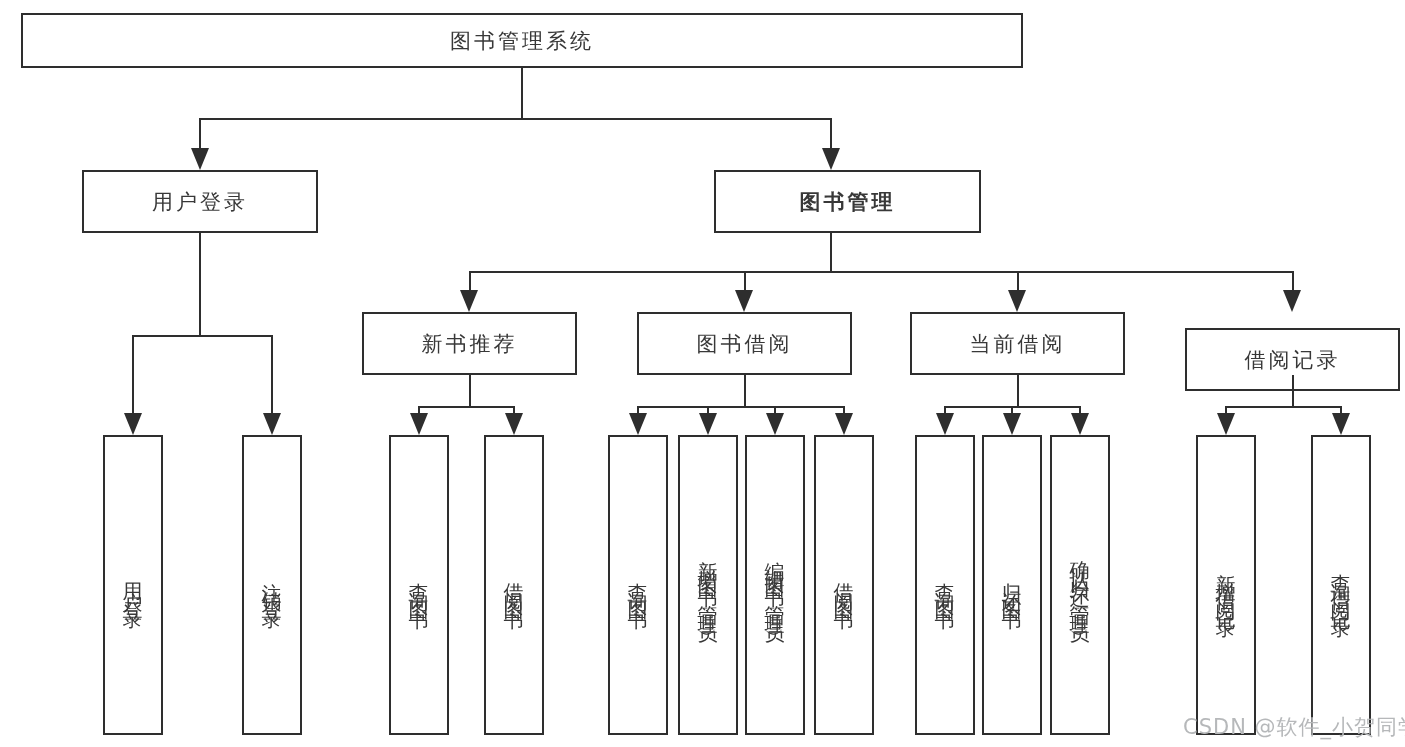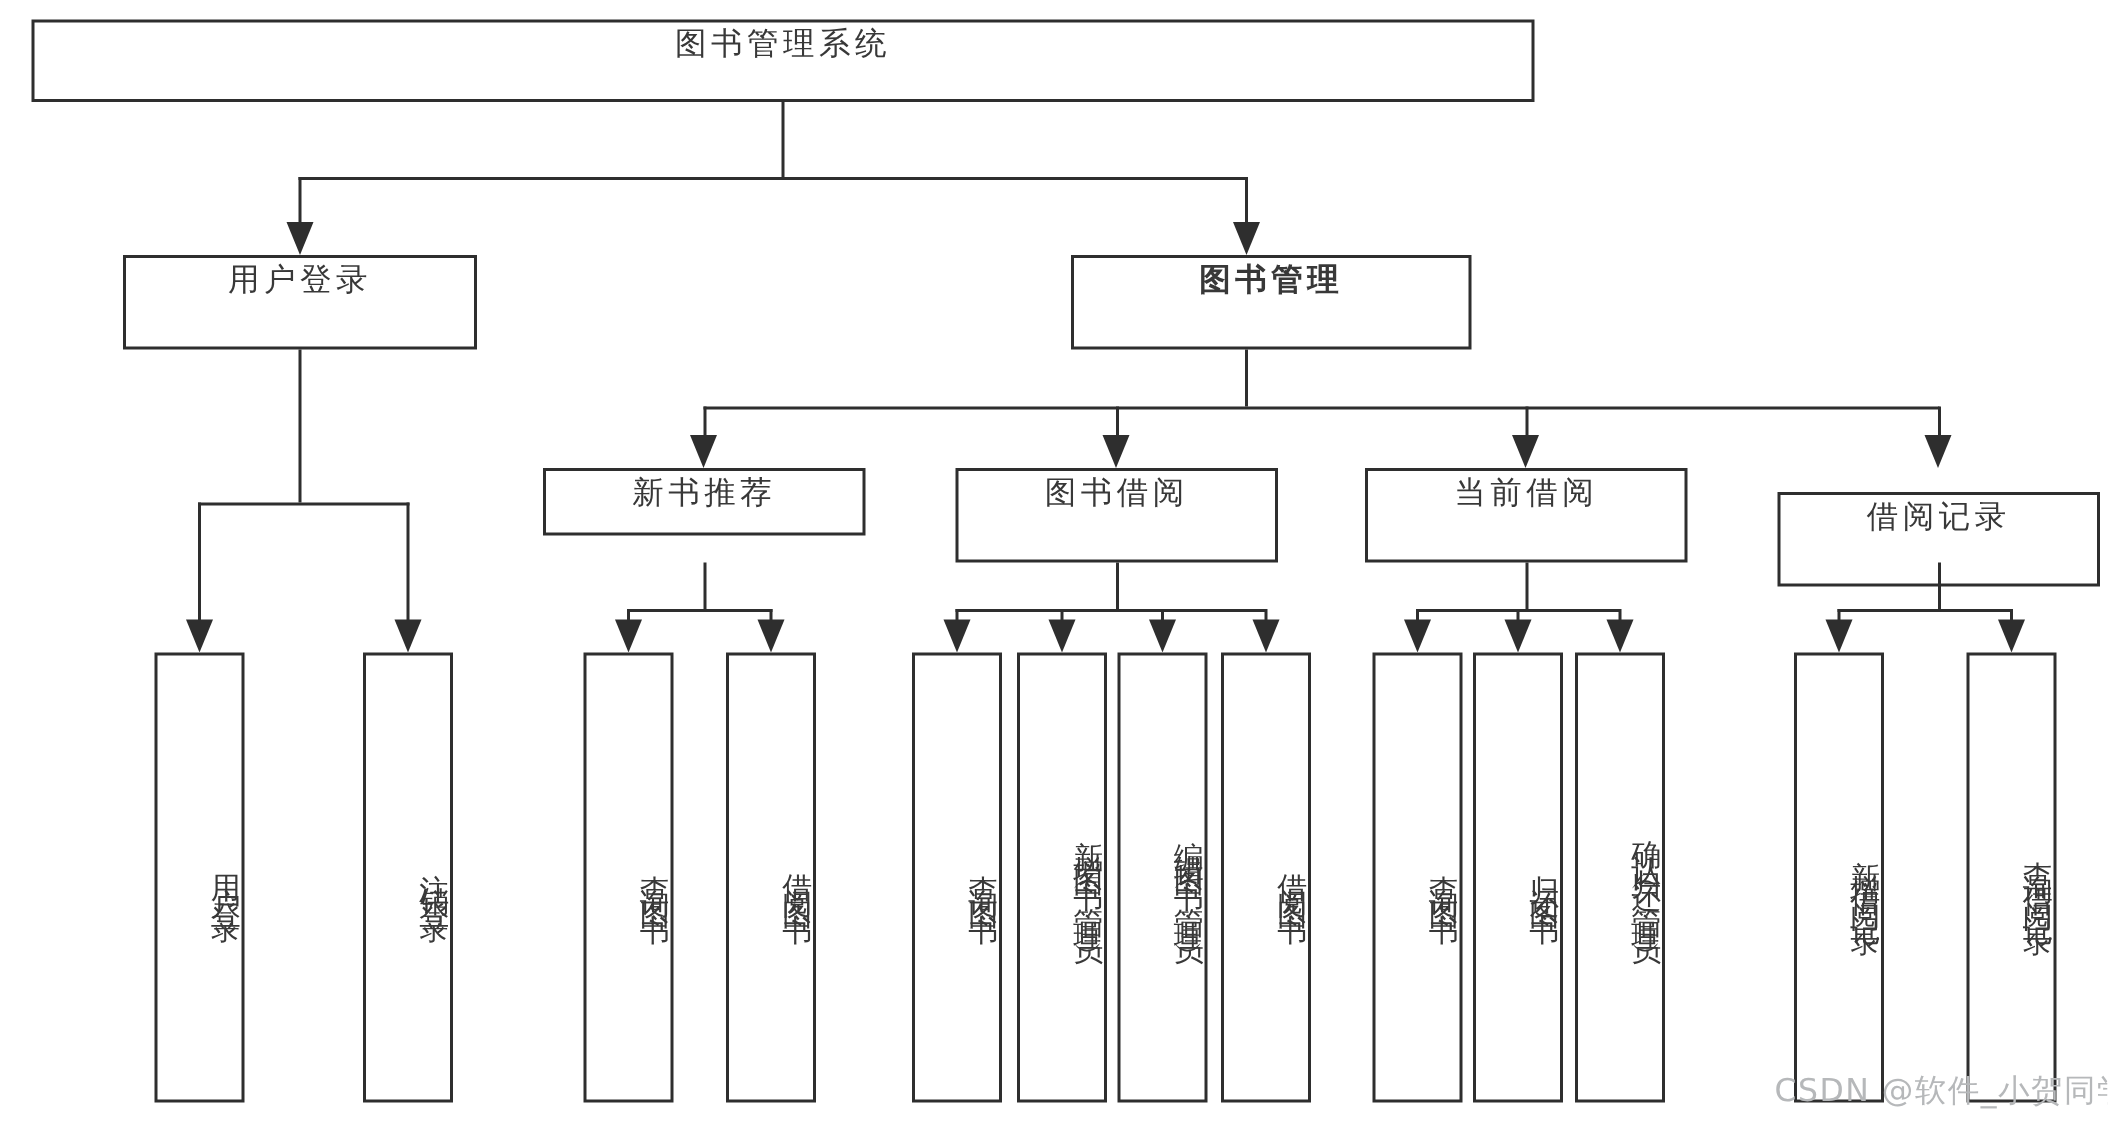--- a/index.html
+++ b/index.html
@@ -10,20 +10,21 @@
     background: #ffffff;
     font-family: "DejaVu Sans", "Liberation Sans", sans-serif;
     overflow: hidden;
   }
   .box {
     position: absolute;
     box-sizing: border-box;
     border: 2px solid #2e2e2e;
     background: #ffffff;
     display: flex;
+    align-items: center;
     justify-content: center;
     color: #383838;
     text-align: center;
   }
   .hbox {
     font-size: 21px;
     letter-spacing: 3px;
   }
   .vbox {
     writing-mode: vertical-rl;
@@ -87,21 +88,21 @@
   <div class="hline" style="left:469px; top:271px; width:824px;"></div>
   <div class="vline" style="left:469px; top:271px; height:20px;"></div>
   <div class="arrow" style="left:460px; top:290px;"></div>
   <div class="vline" style="left:744px; top:271px; height:20px;"></div>
   <div class="arrow" style="left:735px; top:290px;"></div>
   <div class="vline" style="left:1017px; top:271px; height:20px;"></div>
   <div class="arrow" style="left:1008px; top:290px;"></div>
   <div class="vline" style="left:1292px; top:271px; height:20px;"></div>
   <div class="arrow" style="left:1283px; top:290px;"></div>
 
-  <div class="box hbox" style="left:362px; top:312px; width:215px; height:45px;">
+  <div class="box hbox" style="left:362px; top:312px; width:215px; height:63px;">
     <span>新书推荐</span>
   </div>
   <div class="box hbox" style="left:910px; top:312px; width:215px; height:63px;">
     <span>当前借阅</span>
   </div>
   <div class="box hbox" style="left:637px; top:312px; width:215px; height:63px;">
     <span>图书借阅</span>
   </div>
   <div class="box hbox" style="left:1185px; top:328px; width:215px; height:63px;">
     <span>借阅记录</span>

